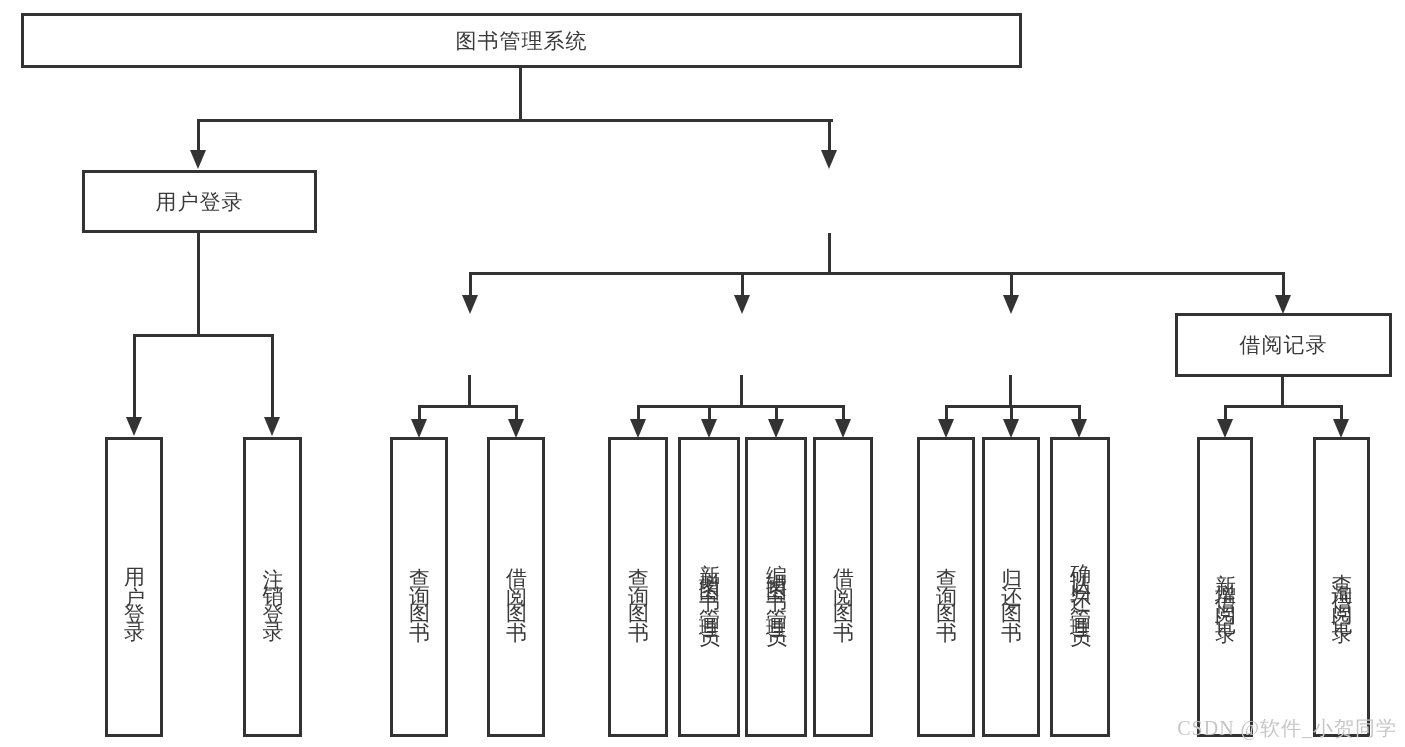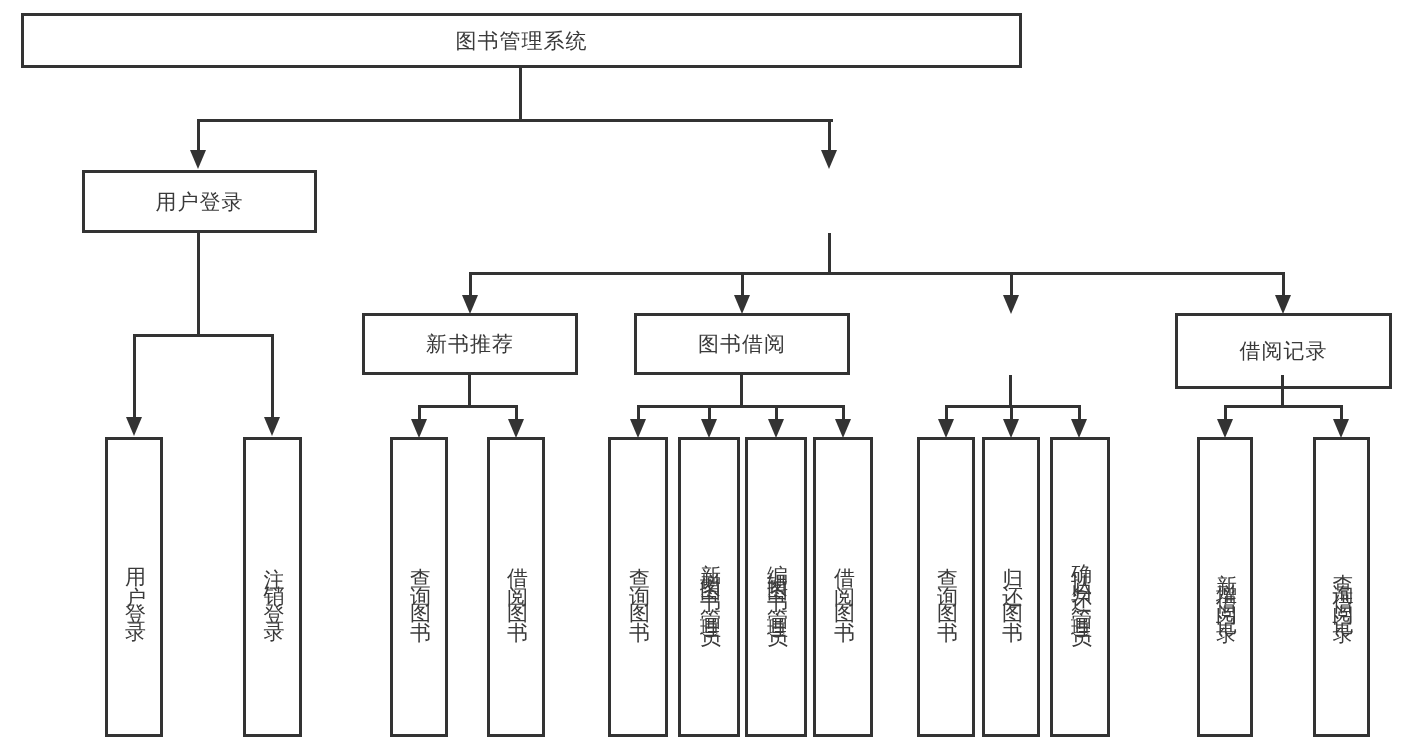--- a/index.html
+++ b/index.html
@@ -1,20 +1,20 @@
 <!DOCTYPE html>
 <html><head>
 <meta charset="utf-8">
 <style>
   html,body{margin:0;padding:0;background:#ffffff;}
   #canvas{
     position:relative;
     width:1405px;height:747px;
     background:#ffffff;
-    font-family:Liberation Mono, monospace;
+    font-family:Liberation Serif, serif;
     color:#3a3a3a;
     overflow:hidden;
   }
   .box{
     position:absolute;
     box-sizing:border-box;
     border:3px solid #333333;
     background:#ffffff;
     display:flex;
     align-items:center;
@@ -90,27 +90,21 @@
   <div class="line-h" style="left:469px;top:272px;width:816px;"></div>
   <div class="line-v" style="left:469px;top:272px;height:25px;"></div>
   <div class="arrowhead" style="left:462px;top:295px;"></div>
   <div class="line-v" style="left:741px;top:272px;height:25px;"></div>
   <div class="arrowhead" style="left:734px;top:295px;"></div>
   <div class="line-v" style="left:1010px;top:272px;height:25px;"></div>
   <div class="arrowhead" style="left:1003px;top:295px;"></div>
   <div class="line-v" style="left:1282px;top:272px;height:25px;"></div>
   <div class="arrowhead" style="left:1275px;top:295px;"></div>
 
-  <div class="box" style="left:362px;top:313px;width:216px;height:62px;">
-    <span>新书推荐</span>
-  </div>
-  <div class="box" style="left:634px;top:313px;width:216px;height:62px;">
-    <span>图书借阅</span>
-  </div>
-  <div class="box" style="left:1175px;top:313px;width:217px;height:76px;">
+  <div class="box" style="left:1175px;top:313px;width:217px;height:64px;">
     <span>借阅记录</span>
   </div>
 
   <div class="line-v" style="left:468px;top:375px;height:33px;"></div>
   <div class="line-h" style="left:418px;top:405px;width:100px;"></div>
   <div class="line-v" style="left:418px;top:405px;height:16px;"></div>
   <div class="arrowhead" style="left:411px;top:419px;"></div>
   <div class="line-v" style="left:515px;top:405px;height:16px;"></div>
   <div class="arrowhead" style="left:508px;top:419px;"></div>
 
@@ -178,14 +172,15 @@
     <span class="vtext" style="letter-spacing: 9px;">确认归还（管理员）</span>
   </div>
 
   <div class="vbox" style="left:1197px;top:437px;width:56px;height:300px;">
     <span class="vtext" style="letter-spacing: 10px;">新增借阅记录</span>
   </div>
   <div class="vbox" style="left:1313px;top:437px;width:57px;height:300px;">
     <span class="vtext" style="letter-spacing: 10px;">查询借阅记录</span>
   </div>
 
+  <div class="watermark">CSDN @软件_小贺同学</div>
 
 </div>
 
 </body></html>

